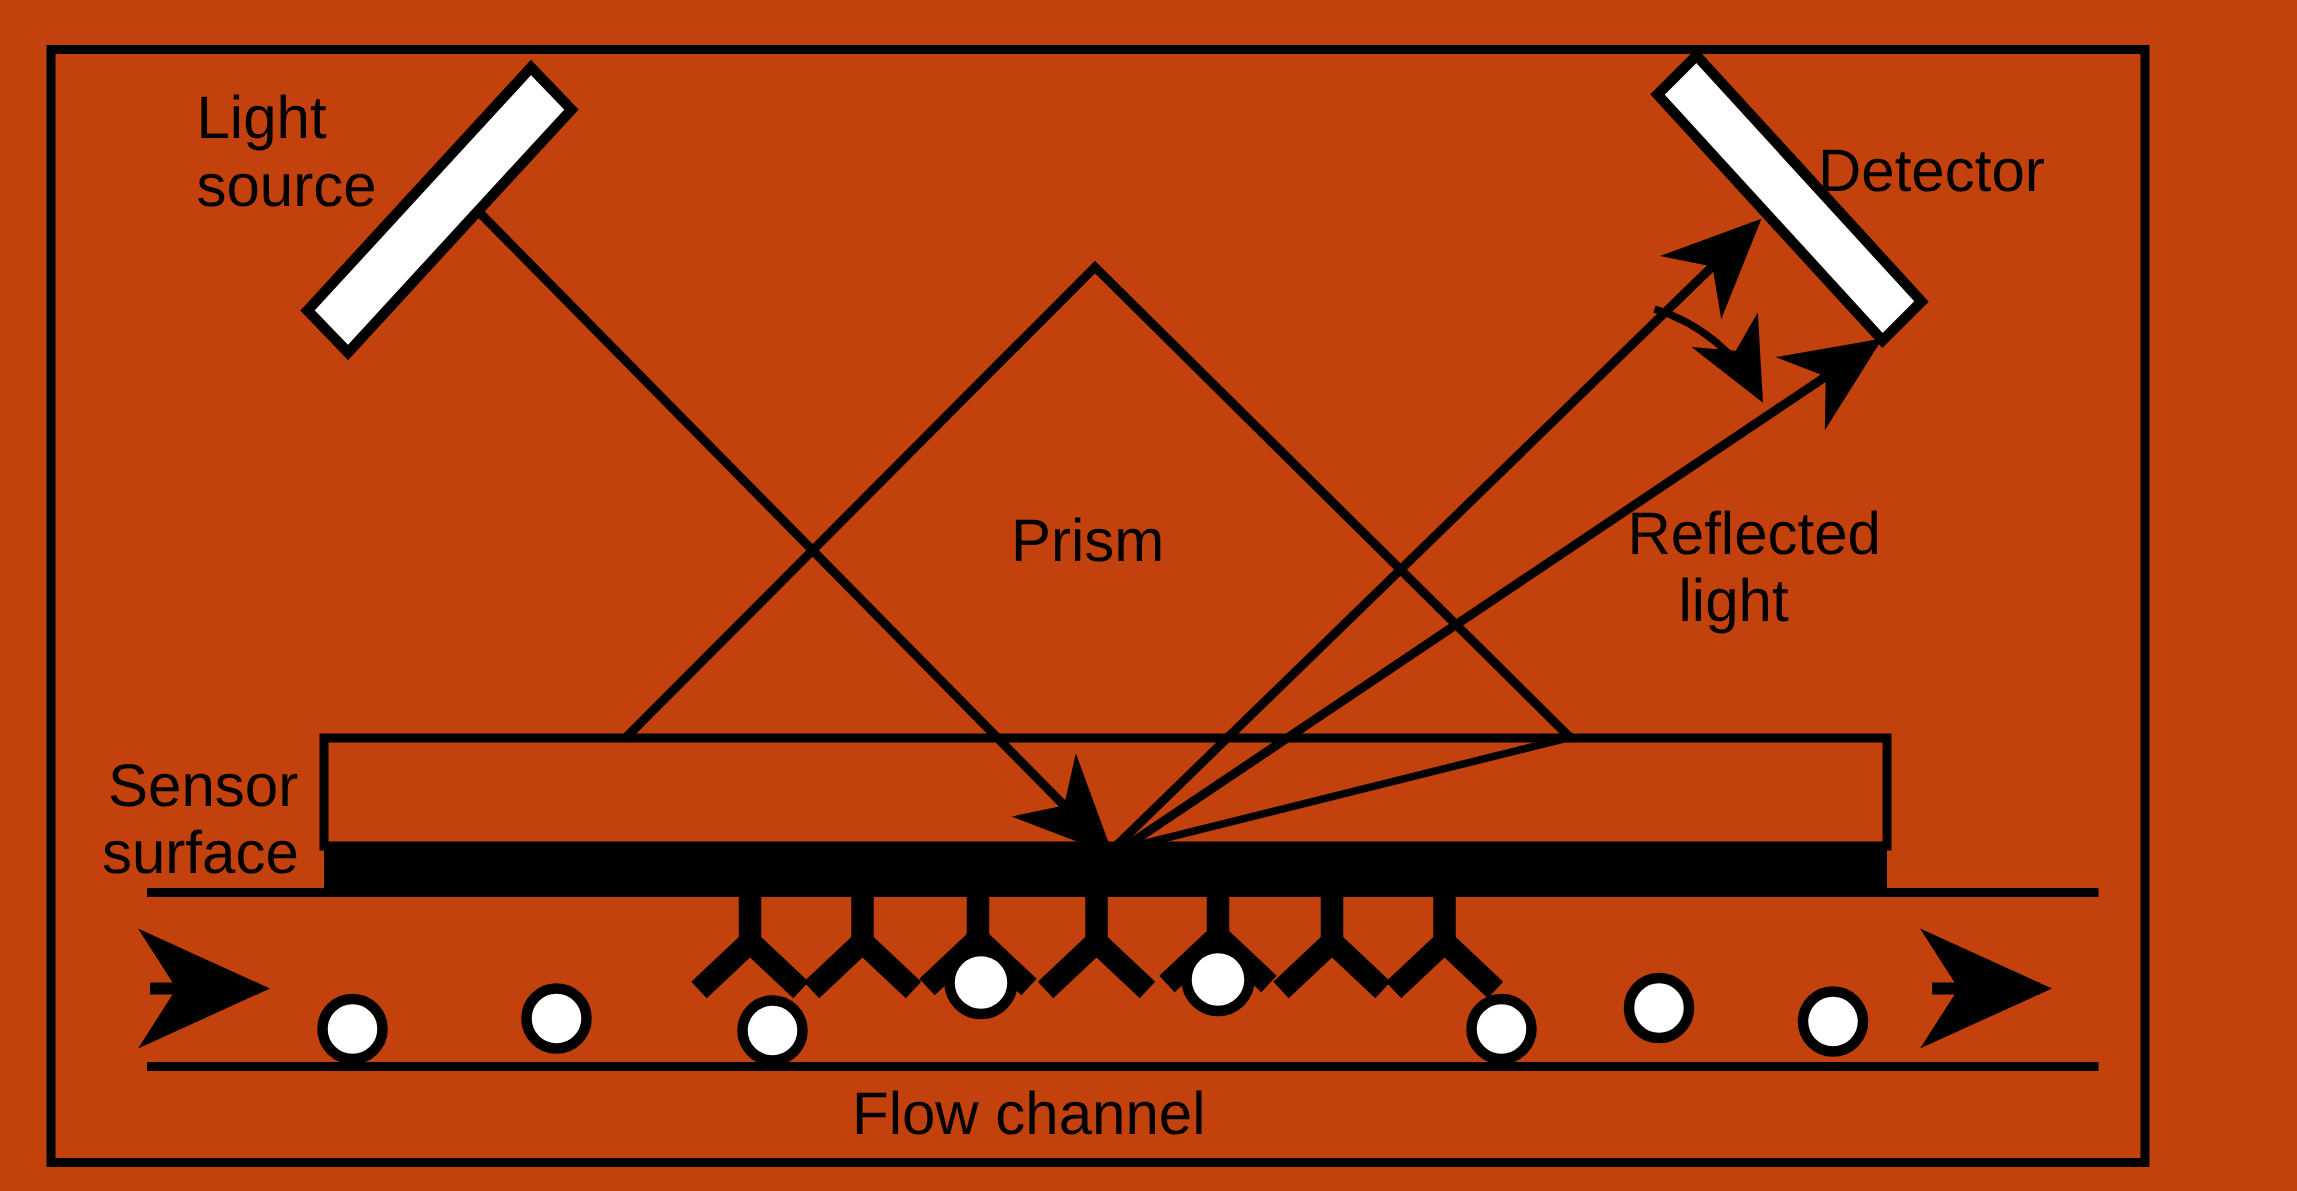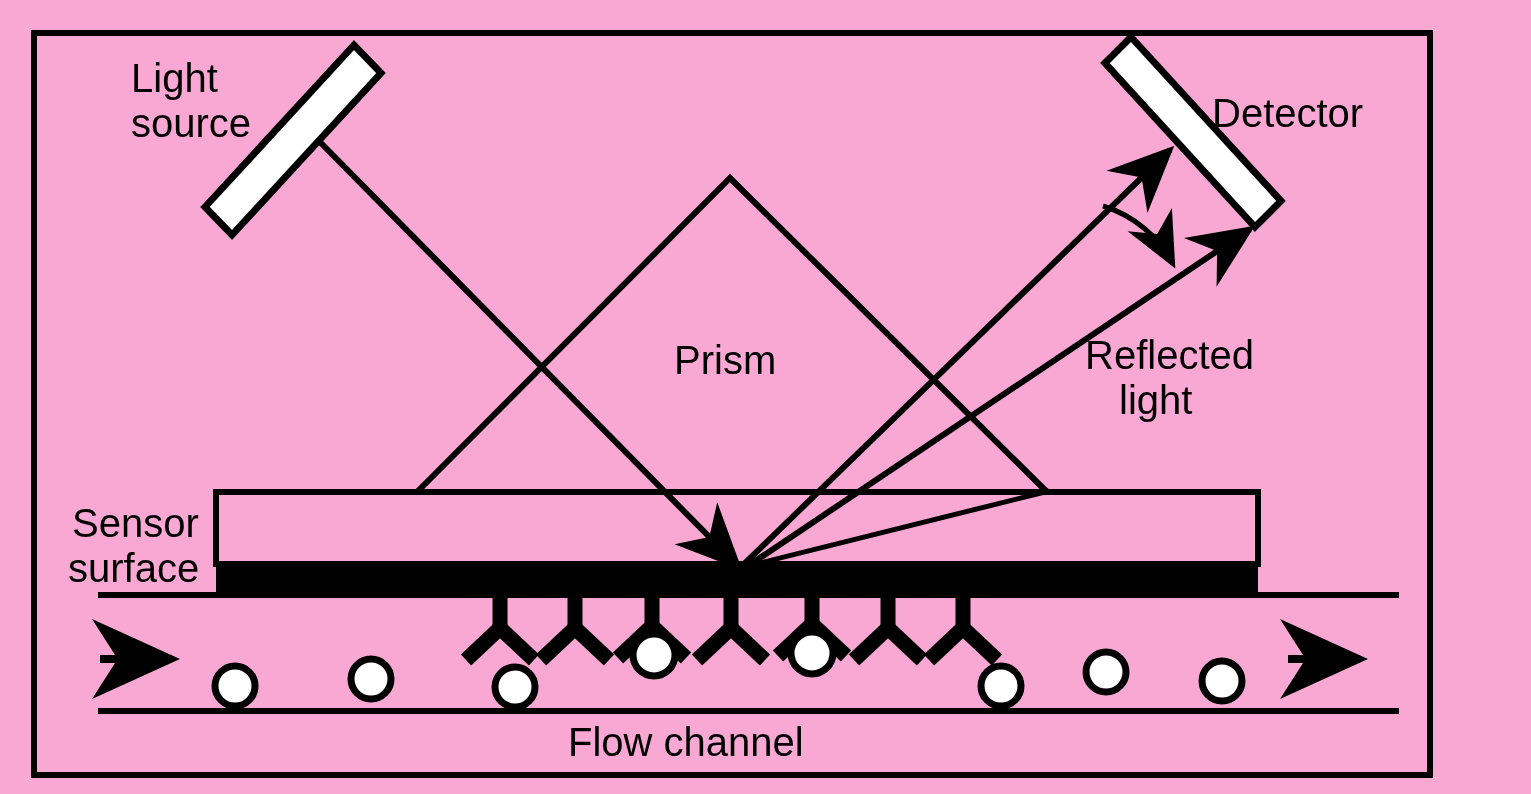--- a/index.html
+++ b/index.html
@@ -11,21 +11,21 @@
   body {
     width: 1531px;
     height: 794px;
     font-family: "Liberation Sans", sans-serif;
     overflow: hidden;
   }
   #figure {
     position: relative;
     width: 1531px;
     height: 794px;
-    background: #f9a8d4;
+    background: #c2410c;
   }
   #figure svg {
     position: absolute;
     top: 0;
     left: 0;
     width: 1531px;
     height: 794px;
   }
   .dlabel {
     font-family: "Liberation Sans", sans-serif;

